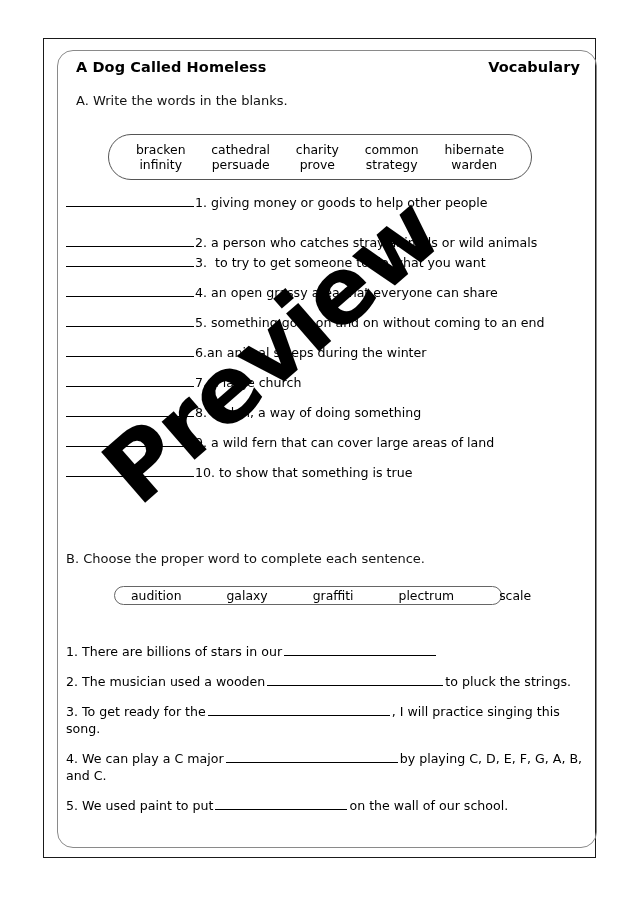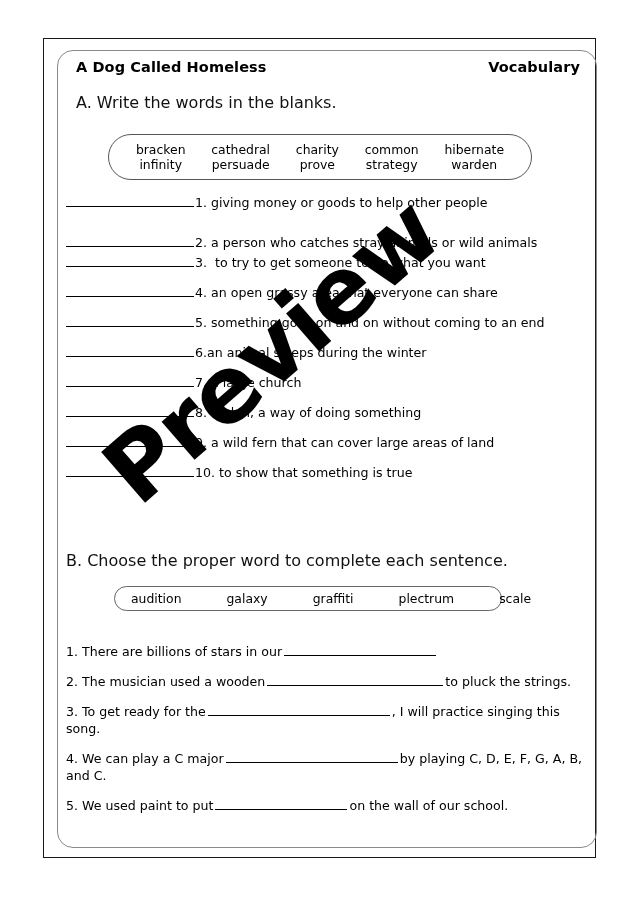--- a/index.html
+++ b/index.html
@@ -57,21 +57,21 @@
   }
   .subject {
     font-size: 14.5px;
     font-weight: bold;
     letter-spacing: 0.1px;
   }
 
   
   .instruction {
     position: absolute;
-    font-size: 16px;
+    font-size: 13px;
     color: #111;
   }
   #instr-a { left: 18px; top: 42px; }
   #instr-b { left: 8px;  top: 500px; }
 
   
   .wordbank-a {
     position: absolute;
     left: 50px;
     top: 83px;
@@ -92,21 +92,21 @@
     line-height: 1.22;
     font-size: 12.4px;
   }
 
   
   .wordbank-b {
     position: absolute;
     left: 56px;
     top: 535px;
     width: 388px;
-    height: 25px;
+    height: 19px;
     border: 1.2px solid #666;
     border-radius: 18px;
     box-sizing: border-box;
     display: flex;
     align-items: center;
     justify-content: space-around;
     padding: 0 16px;
     font-size: 12.4px;
     gap: 45px;
   }

